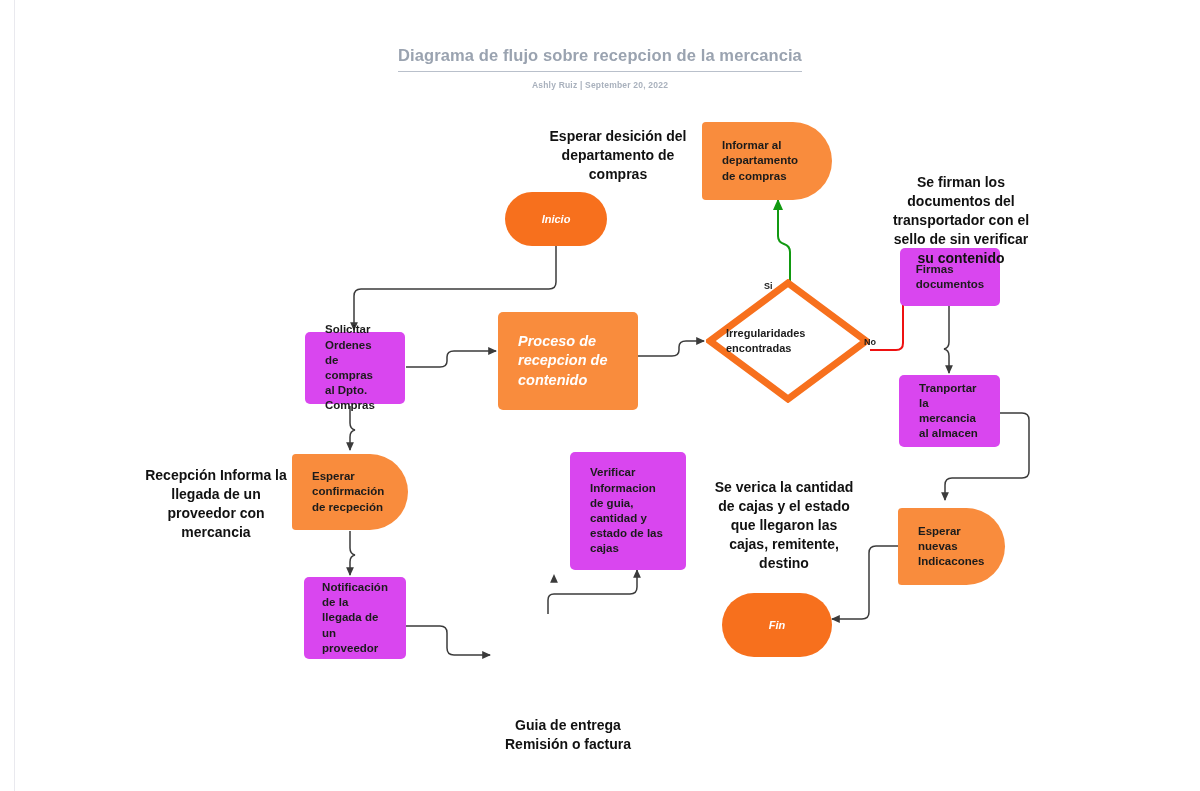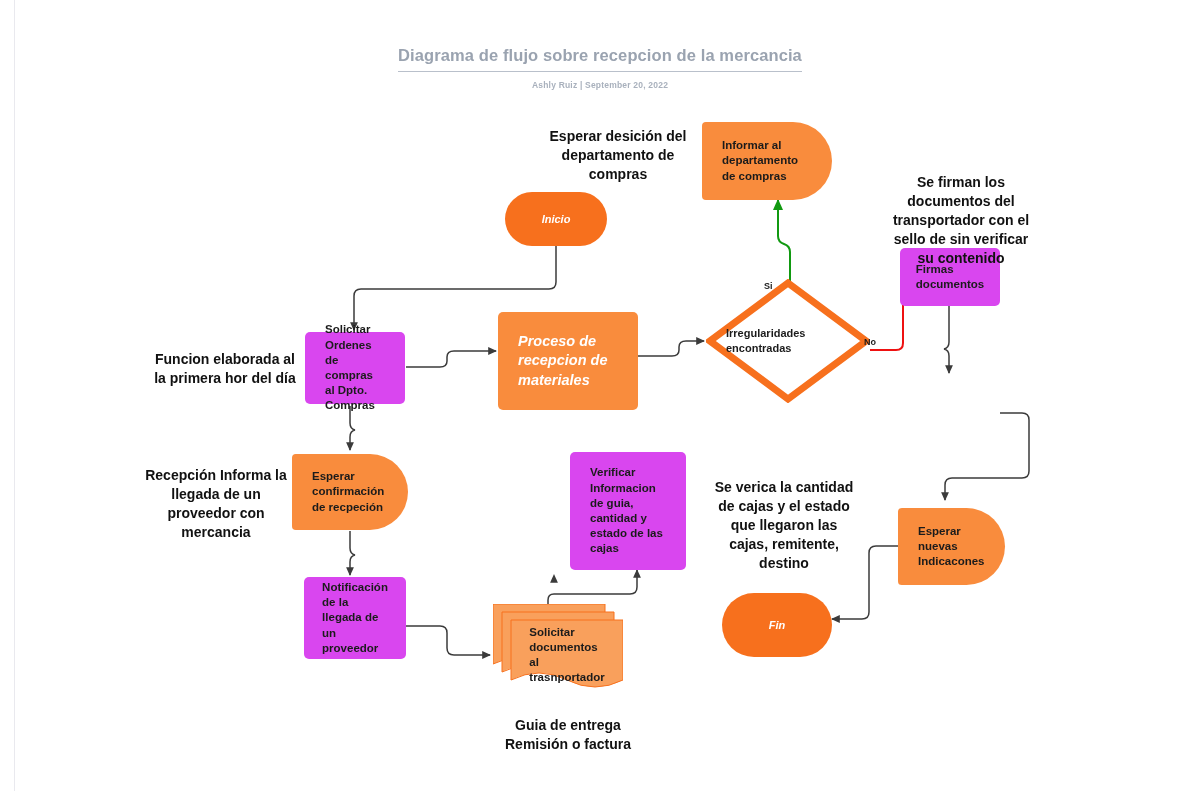--- a/index.html
+++ b/index.html
@@ -197,67 +197,61 @@
 
   <div class="node delay" style="left:702px; top:122px; width:130px; height:78px;">
     <span>Informar al departamento de compras</span>
   </div>
 
   <div class="node process" style="left:305px; top:332px; width:100px; height:72px;">
     <span>Solicitar Ordenes de compras al Dpto. Compras</span>
   </div>
 
   <div class="node emph" style="left:498px; top:312px; width:140px; height:98px;">
-    <span>Proceso de recepcion de materiales</span>
+    <span>Proceso de recepcion de contenido</span>
   </div>
 
   <div class="node decision" style="left:706px; top:279px; width:164px; height:124px;">
     <svg class="dia" viewBox="0 0 164 124" preserveAspectRatio="none">
       <polygon points="82,4 160,62 82,120 4,62" fill="#ffffff" stroke="#f7701d" stroke-width="7"></polygon>
     </svg>
     <span>Irregularidades encontradas</span>
   </div>
 
   <div class="node process" style="left:900px; top:248px; width:100px; height:58px;">
     <span>Firmas documentos</span>
   </div>
 
+  <div class="node process" style="left:899px; top:375px; width:101px; height:72px;">
+    <span>Tranportar la mercancia al almacen</span>
+  </div>
 
   <div class="node delay" style="left:898px; top:508px; width:107px; height:77px;">
     <span>Esperar nuevas Indicacones</span>
   </div>
 
   <div class="node delay" style="left:292px; top:454px; width:116px; height:76px;">
     <span>Esperar confirmación de recpeción</span>
   </div>
 
   <div class="node process" style="left:304px; top:577px; width:102px; height:82px;">
     <span>Notificación de la llegada de un proveedor</span>
   </div>
 
-  <div class="node multidoc" style="left:511px; top:620px; width:112px; height:70px;">
-    <svg class="docsvg" viewBox="0 0 130 86" preserveAspectRatio="none">
-      <path d="M 0 0 L 112 0 L 112 60 Q 84 74 56 60 Q 28 46 0 60 Z" fill="#f9a05c" stroke="#f7701d" stroke-width="1"></path>
-      <path d="M 9 8 L 121 8 L 121 68 Q 93 82 65 68 Q 37 54 9 68 Z" fill="#f9a05c" stroke="#f7701d" stroke-width="1"></path>
-      <path d="M 18 16 L 130 16 L 130 76 Q 102 90 74 76 Q 46 62 18 76 Z" fill="#f9a05c" stroke="#f7701d" stroke-width="1"></path>
-    </svg>
-    <span>Solicitar documentos al trasnportador</span>
-  </div>
 
   <div class="node process" style="left:570px; top:452px; width:116px; height:118px;">
     <span>Verificar Informacion de guia, cantidad y estado de las cajas</span>
   </div>
 
   <div class="node terminal" style="left:722px; top:593px; width:110px; height:64px;">
     <span>Fin</span>
   </div>
 
   <div class="note" style="left:538px; top:127px; width:160px;">Esperar desición del departamento de compras</div>
 
-  <div class="note" style="left:152px; top:350px; width:146px;">Funcion elaborada al la primera hor del día</div>
 
   <div class="note" style="left:140px; top:466px; width:152px;">Recepción Informa la llegada de un proveedor con mercancia</div>
 
   <div class="note" style="left:888px; top:173px; width:146px;">Se firman los documentos del transportador con el sello de sin verificar su contenido</div>
 
   <div class="note" style="left:714px; top:478px; width:140px;">Se verica la cantidad de cajas y el estado que llegaron las cajas, remitente, destino</div>
 
   <div class="note" style="left:492px; top:716px; width:152px;">Guia de entrega Remisión o factura</div>
 
   <div class="edge-label" style="left:764px; top:239px;margin-top:42px;">Si</div>

